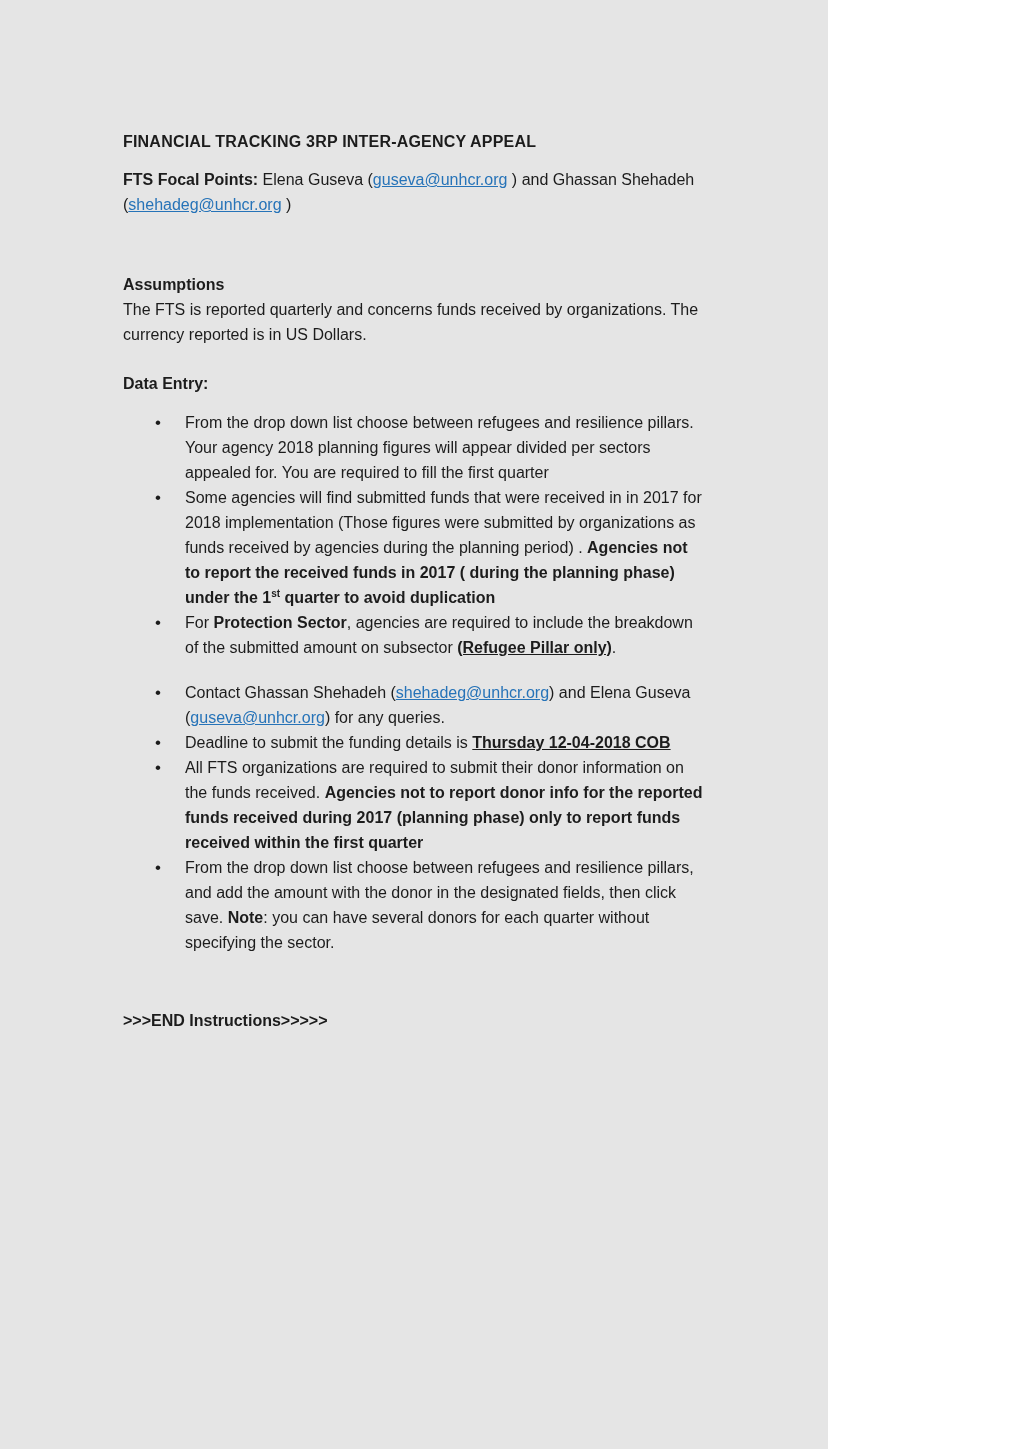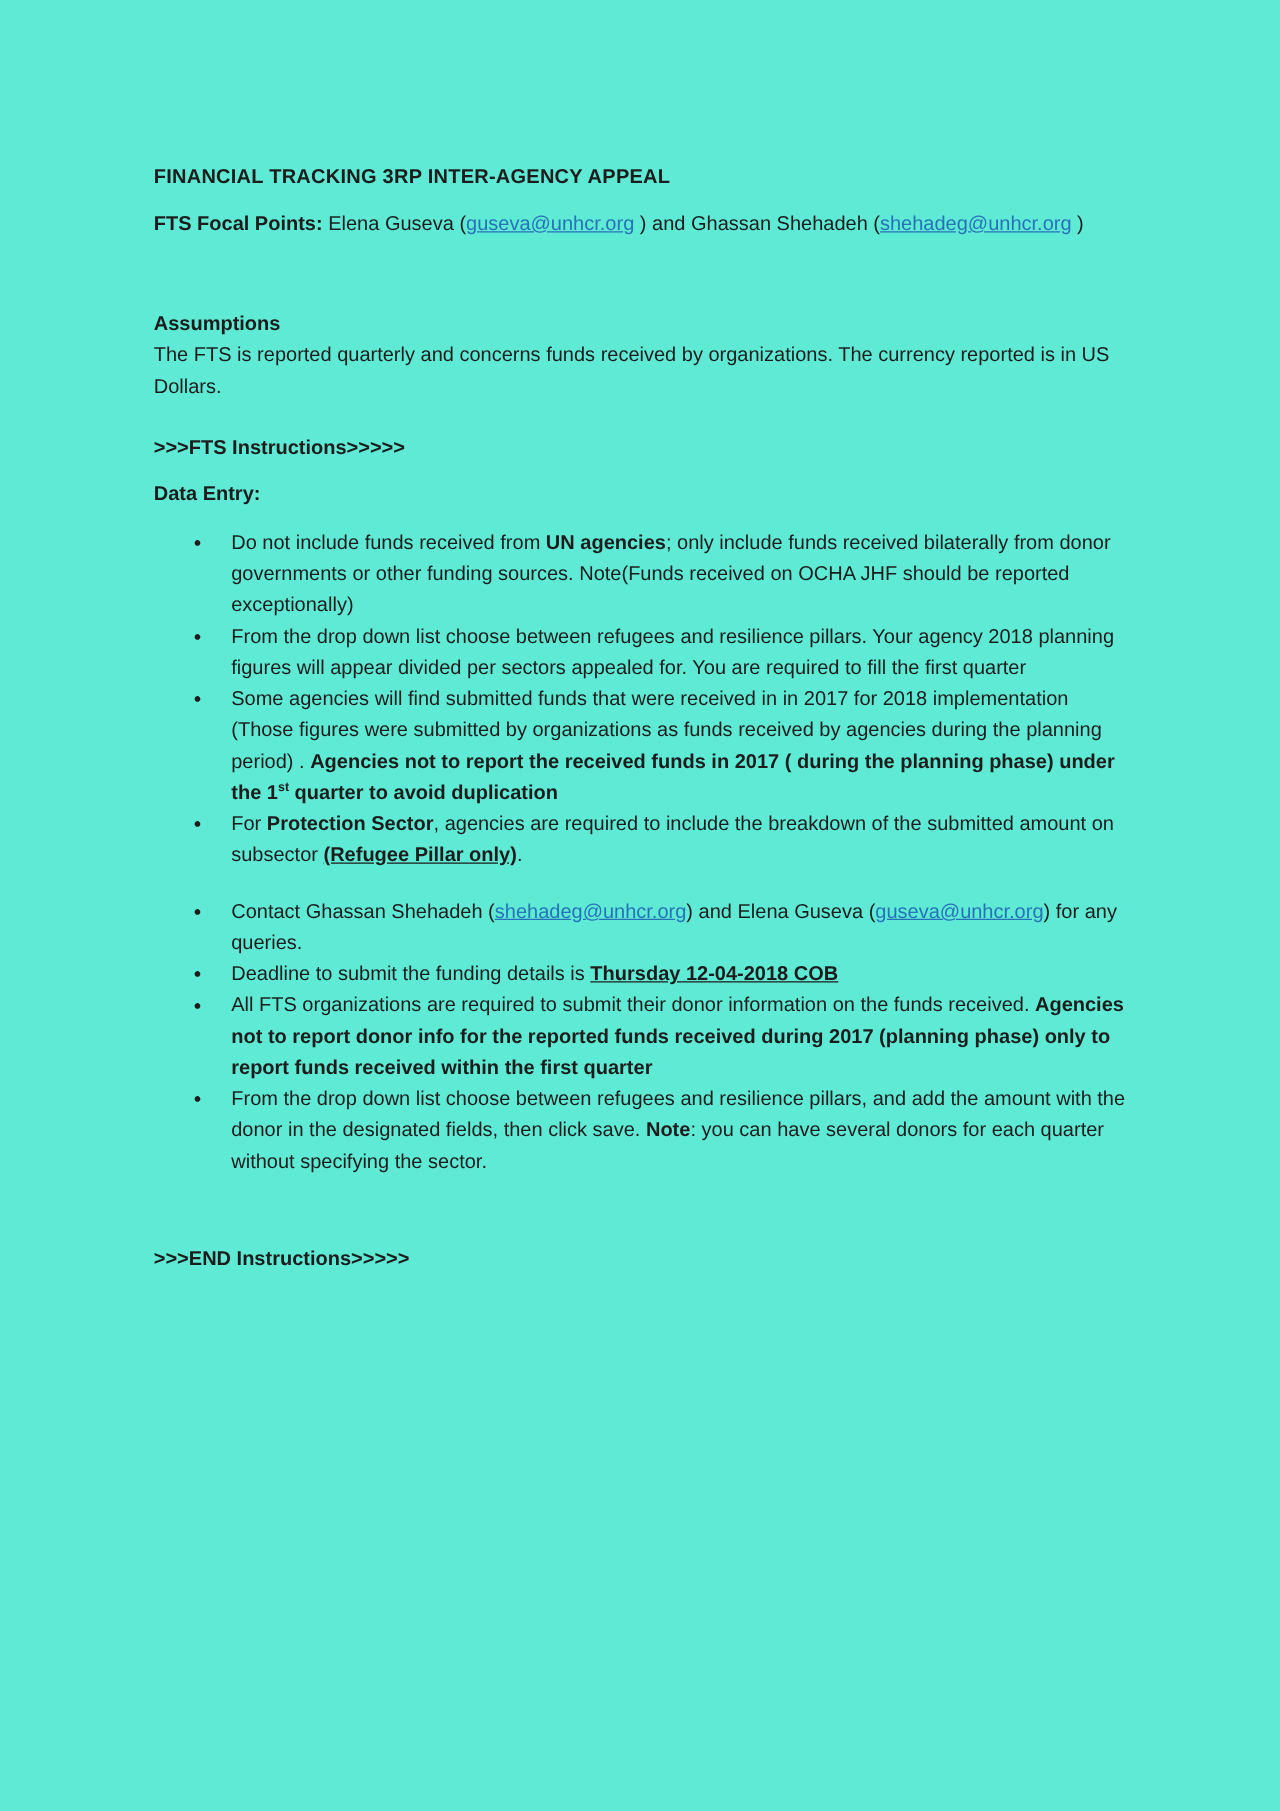--- a/index.html
+++ b/index.html
@@ -1,20 +1,20 @@
 <!DOCTYPE html>
 <html><head>
 <meta charset="utf-8">
 <style>
   html, body { margin: 0; padding: 0; background: #ffffff; }
   .page {
     position: relative;
-    width: 1024px;
+    width: 828px;
     height: 1449px;
-    background: #5eead4;
+    background: #e5e5e5;
     overflow: hidden;
   }
   .content {
     padding: 129px 123px 0 123px;
     font-family: "Liberation Sans", "DejaVu Sans", sans-serif;
     font-size: 16px;
     line-height: 25px;
     color: #1c1c1c;
   }
   p { margin: 0; }
@@ -51,26 +51,24 @@
   <div class="content">
 
     <p class="doc-title">FINANCIAL TRACKING 3RP INTER-AGENCY APPEAL</p>
 
 
     <p class="focal-line"><span class="b">FTS Focal Points:</span><span> Elena Guseva (</span><a class="link">guseva@unhcr.org</a><span> ) and Ghassan Shehadeh (</span><a class="link">shehadeg@unhcr.org</a><span> )</span></p>
 
     <p class="assump-head">Assumptions</p>
     <p class="assump-body">The FTS is reported quarterly and concerns funds received by organizations. The currency reported is in US Dollars.</p>
 
-    <p class="marker">&gt;&gt;&gt;FTS Instructions&gt;&gt;&gt;&gt;&gt;</p>
 
     <p class="section-head">Data Entry:</p>
 
     <ul class="bullets">
-      <li><span>Do not include funds received from </span><span class="b">UN agencies</span><span>; only include funds received bilaterally from donor governments or other funding sources. Note(Funds received on OCHA JHF should be reported exceptionally)</span></li>
       <li><span>From the drop down list choose between refugees and resilience pillars. Your agency 2018 planning figures will appear divided per sectors appealed for. You are required to fill the first quarter</span></li>
       <li><span>Some agencies will find submitted funds that were received in in 2017 for 2018 implementation (Those figures were submitted by organizations as funds received by agencies during the planning period) . </span><span class="b">Agencies not to report the received funds in 2017 ( during the planning phase) under the 1</span><sup>st</sup><span class="b"> quarter to avoid duplication</span></li>
       <li><span>For </span><span class="b">Protection Sector</span><span>, agencies are required to include the breakdown of the submitted amount on subsector </span><span class="bu">(Refugee Pillar only)</span><span>.</span></li>
       <li class="gap-before"><span>Contact Ghassan Shehadeh (</span><a class="link">shehadeg@unhcr.org</a><span>) and Elena Guseva (</span><a class="link">guseva@unhcr.org</a><span>) for any queries.</span></li>
       <li><span>Deadline to submit the funding details is </span><span class="bu">Thursday 12-04-2018 COB</span></li>
     </ul>
 
 
     <ul class="bullets">
       <li><span>All FTS organizations are required to submit their donor information on the funds received. </span><span class="b">Agencies not to report donor info for the reported funds received during 2017 (planning phase) only to report funds received within the first quarter</span></li>

